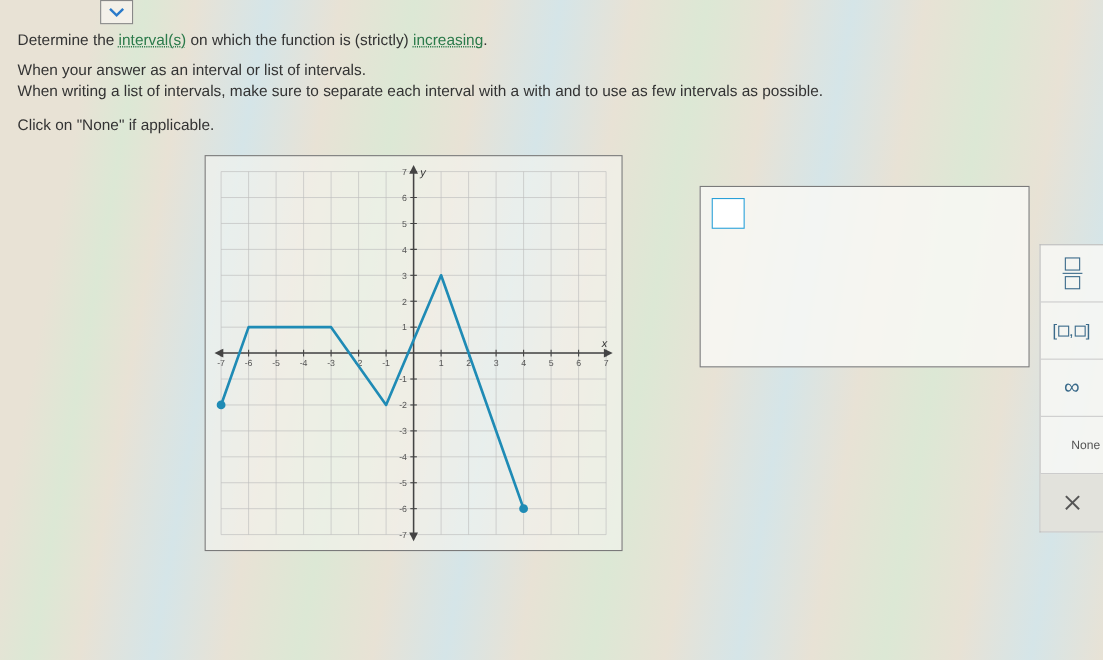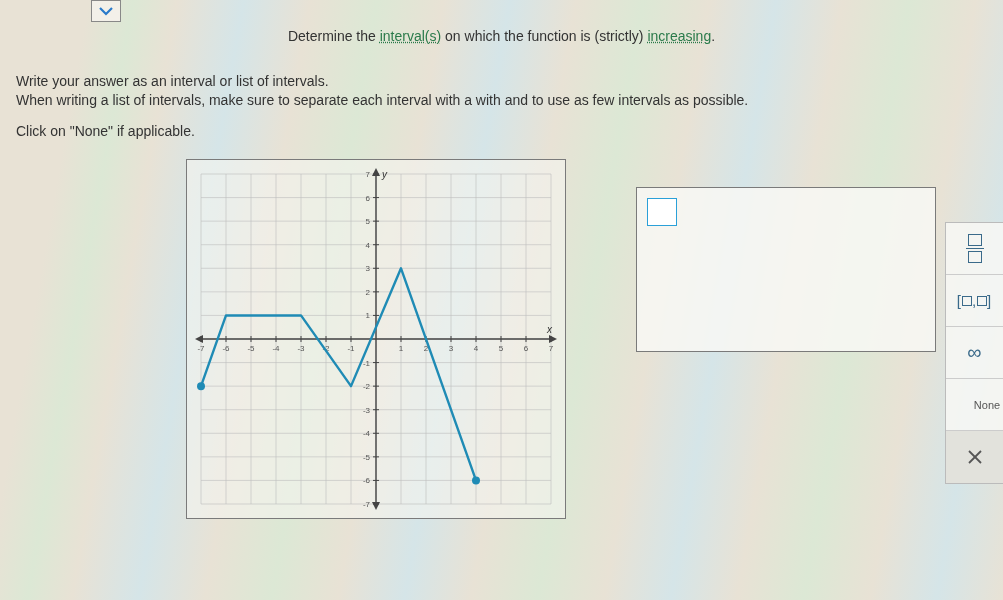--- a/index.html
+++ b/index.html
@@ -21,21 +21,21 @@
     padding: 0 16px 16px 16px;
     position: relative;
   }
   .chevron-box {
     width: 30px; height: 22px;
     border: 1px solid #888; background: #f3f0e9;
     display: flex; align-items: center; justify-content: center;
     margin-left: 75px; margin-bottom: 4px;
   }
   .chevron-box svg { display:block; }
-  .prompt { line-height: 1.55; margin-bottom: 24px; text-align: center; }
+  .prompt { line-height: 1.55; margin-bottom: 6px; }
   .link { color: #2a7a4a; text-decoration: underline dotted; cursor: pointer; }
   .instr { line-height: 1.4; }
   .click-none { margin-top: 12px; }
 
   .work-area {
     margin-top: 20px;
     display: flex;
     align-items: flex-start;
   }
 
@@ -101,21 +101,21 @@
 <div class="chevron-box">
   <svg width="16" height="12" viewBox="0 0 16 12">
     <polyline points="2,3 8,9 14,3" fill="none" stroke="#2a7aca" stroke-width="2.2"></polyline>
   </svg>
 </div>
 
 <p class="prompt">
   <span>Determine the </span><span class="link">interval(s)</span><span> on which the function is (strictly) </span><span class="link">increasing</span><span>.</span>
 </p>
 
-<p class="instr">Write your answer as an interval or list of intervals.</p>
+<p class="instr">When your answer as an interval or list of intervals.</p>
 <p class="instr">When writing a list of intervals, make sure to separate each interval with a with and to use as few intervals as possible.</p>
 
 <p class="click-none">Click on "None" if applicable.</p>
 
 <div class="work-area">
 
   <div class="graph-wrap">
     <svg id="chart-svg" width="378" height="358" viewBox="0 0 378 358">
         <line x1="14" y1="344" x2="14" y2="14" stroke="#bdbdbd" stroke-width="0.6"></line>
         <line x1="39" y1="344" x2="39" y2="14" stroke="#bdbdbd" stroke-width="0.6"></line>

